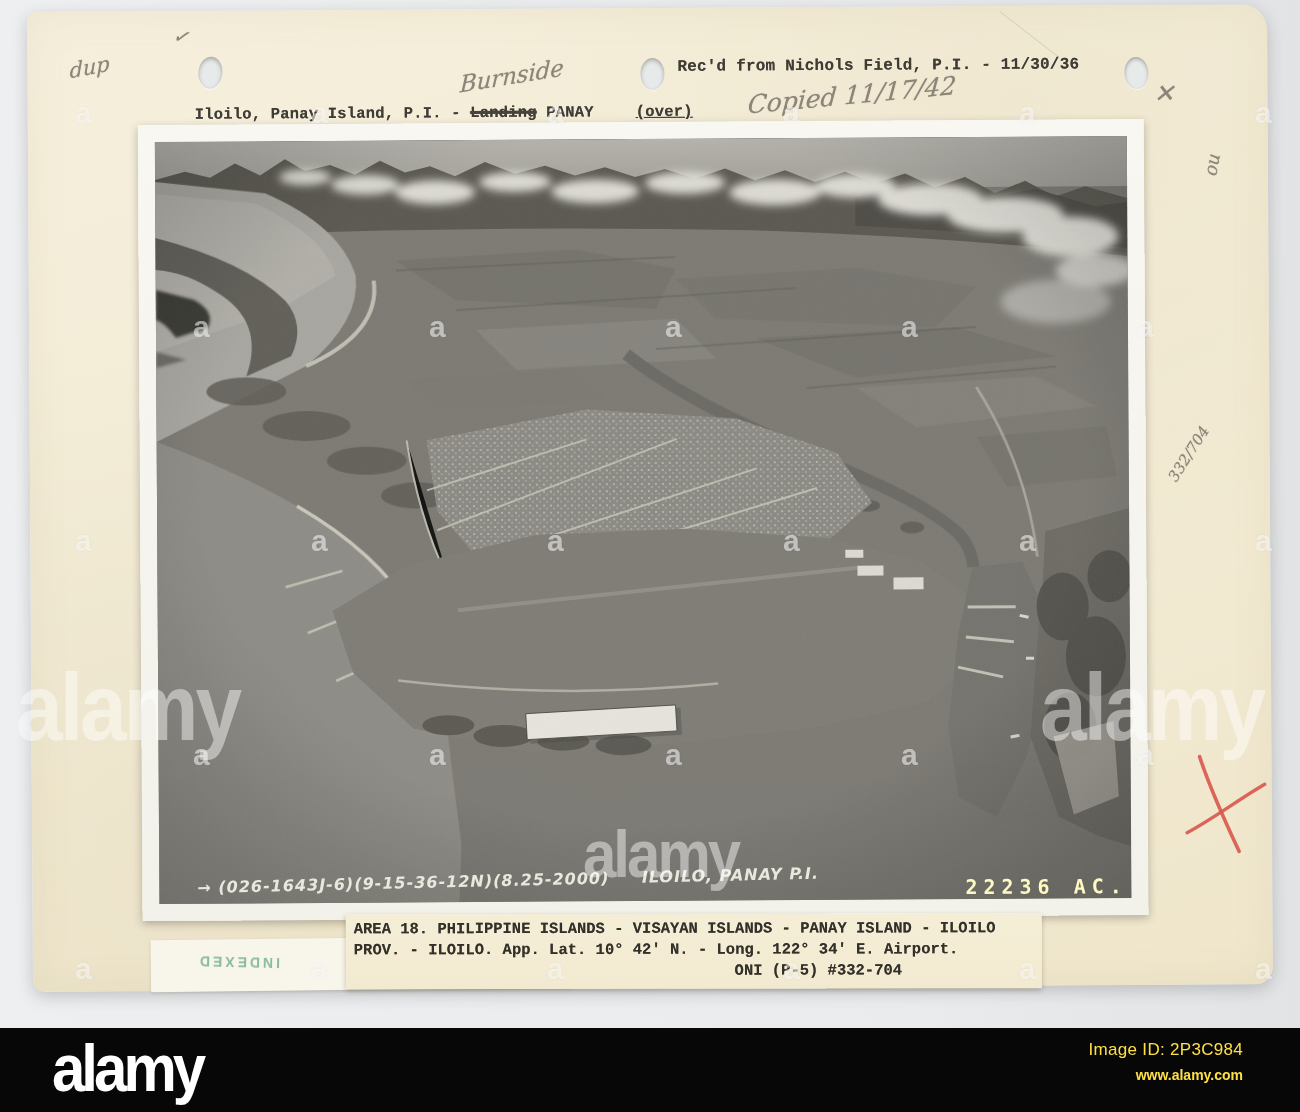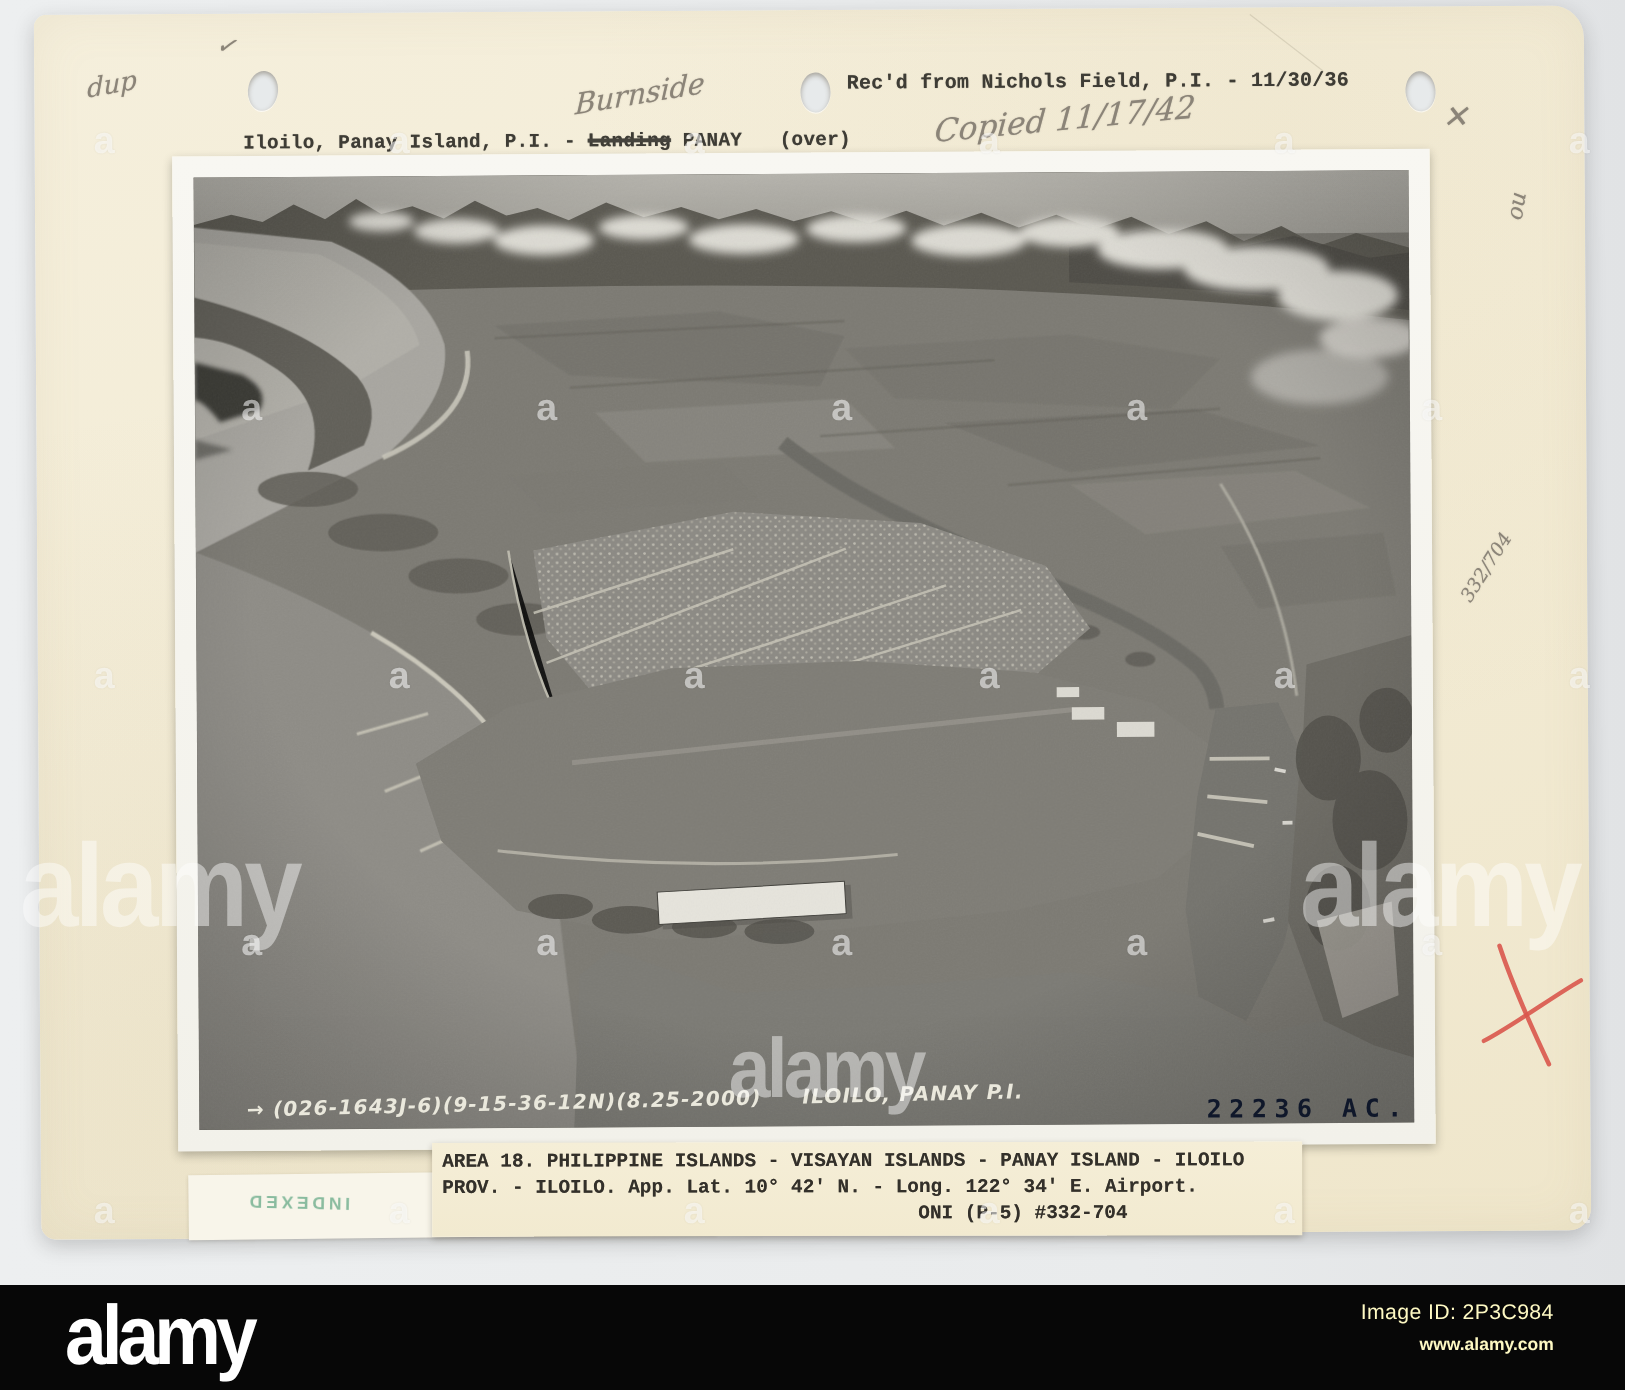--- a/index.html
+++ b/index.html
@@ -16,34 +16,34 @@
         border-radius:10px 26px 18px 12px;
         box-shadow:0 5px 16px rgba(40,40,40,.22), inset 0 0 40px rgba(170,150,100,.10);}
   .hole{position:absolute;width:24px;height:32px;border-radius:50%;
         background:#e7eaeb;box-shadow:inset 0 2px 4px rgba(90,80,60,.45), 0 1px 0 rgba(255,255,255,.6);}
   .crease{position:absolute;width:74px;height:1px;background:rgba(90,80,60,.15);transform:rotate(38deg);}
   
   .typed{position:absolute;font-family:"Liberation Mono","DejaVu Sans Mono",monospace;
          color:#3e3c35;font-weight:600;letter-spacing:.2px;white-space:nowrap;
          text-shadow:0 0 .6px rgba(62,60,53,.65);}
   .strike{text-decoration:line-through;text-decoration-thickness:3px;text-decoration-color:#46443d;margin-top:15px;}
-  .over-gap{display:inline-block;margin-left:30px;}
+  .over-gap{display:inline-block;margin-left:42px;text-decoration:underline;}
   .pencil{position:absolute;font-family:"DejaVu Serif",serif;font-style:italic;
           color:#8b8478;white-space:nowrap;text-shadow:0 0 1px rgba(139,132,120,.55);}
   
   .photo-frame{position:absolute;left:110px;top:114px;width:1006px;height:796px;
                background:linear-gradient(180deg,#f8f7f2,#f2f1ea);
                box-shadow:0 3px 8px rgba(40,40,30,.3);}
   .photo{position:absolute;left:17px;top:17px;width:972px;height:762px;overflow:hidden;background:#7c7a73;}
   .photo-caption{position:absolute;left:38px;top:731px;font-family:"DejaVu Sans",sans-serif;
                  font-style:italic;font-weight:600;font-size:16px;color:#eae8dc;
                  letter-spacing:1px;transform:rotate(-1deg);white-space:nowrap;}
   .photo-caption .loc{margin-left:26px;}
   .stamp-number{position:absolute;left:806px;top:738px;font-family:"DejaVu Sans Mono",monospace;
-                font-weight:700;font-size:20px;letter-spacing:6px;color:#0f172a;white-space:nowrap;}
+                font-weight:700;font-size:20px;letter-spacing:6px;color:#fef9c3;white-space:nowrap;}
   
   .white-strip{position:absolute;left:118px;top:928px;width:422px;height:52px;
                background:#f8f5ea;transform:rotate(-0.3deg);
                box-shadow:0 1px 3px rgba(60,50,30,.18);}
   .green-stamp{position:absolute;left:46px;top:15px;font-family:"Liberation Sans",sans-serif;
                font-weight:700;font-size:14px;letter-spacing:3px;color:rgba(46,140,96,.55);
                transform:rotate(182deg);filter:blur(.4px);white-space:nowrap;}
   .label{position:absolute;left:313px;top:906px;width:680px;
          background:linear-gradient(180deg,#f5eed7,#f2ead0);
          transform:rotate(0.25deg);box-shadow:0 2px 5px rgba(50,40,20,.28);
@@ -57,21 +57,21 @@
   
   #wm-layer{position:absolute;left:0;top:0;width:1300px;height:1112px;pointer-events:none;}
   .wm-a{position:absolute;font-family:"Liberation Sans",sans-serif;font-weight:700;
         font-size:30px;color:rgba(255,255,255,.55);text-shadow:0 0 2px rgba(0,0,0,.07);}
   .wm-ghost{position:absolute;font-family:"Liberation Sans",sans-serif;font-weight:700;
             color:rgba(255,255,255,.45);letter-spacing:-3px;transform:scaleY(1.12);}
   
   .bar{position:absolute;left:0;top:1028px;width:1300px;height:84px;background:#070707;}
   .bar-logo{position:absolute;left:52px;top:6px;font-family:"Liberation Sans",sans-serif;
             font-weight:700;font-size:60px;color:#ffffff;letter-spacing:-4px;transform:scaleY(1.12);}
-  .bar-right{position:absolute;right:57px;top:12px;text-align:right;color:#fef9c3;
+  .bar-right{position:absolute;right:57px;top:12px;text-align:right;color:#fde047;
              font-family:"Liberation Sans",sans-serif;margin-left:43px;}
   .bar-id{font-size:17px;font-weight:400;letter-spacing:.3px;}
   .bar-url{font-size:14px;font-weight:700;margin-top:7px;}
 </style>
 </head>
 <body>
 
 <div class="stage">
 
   <div class="card">

